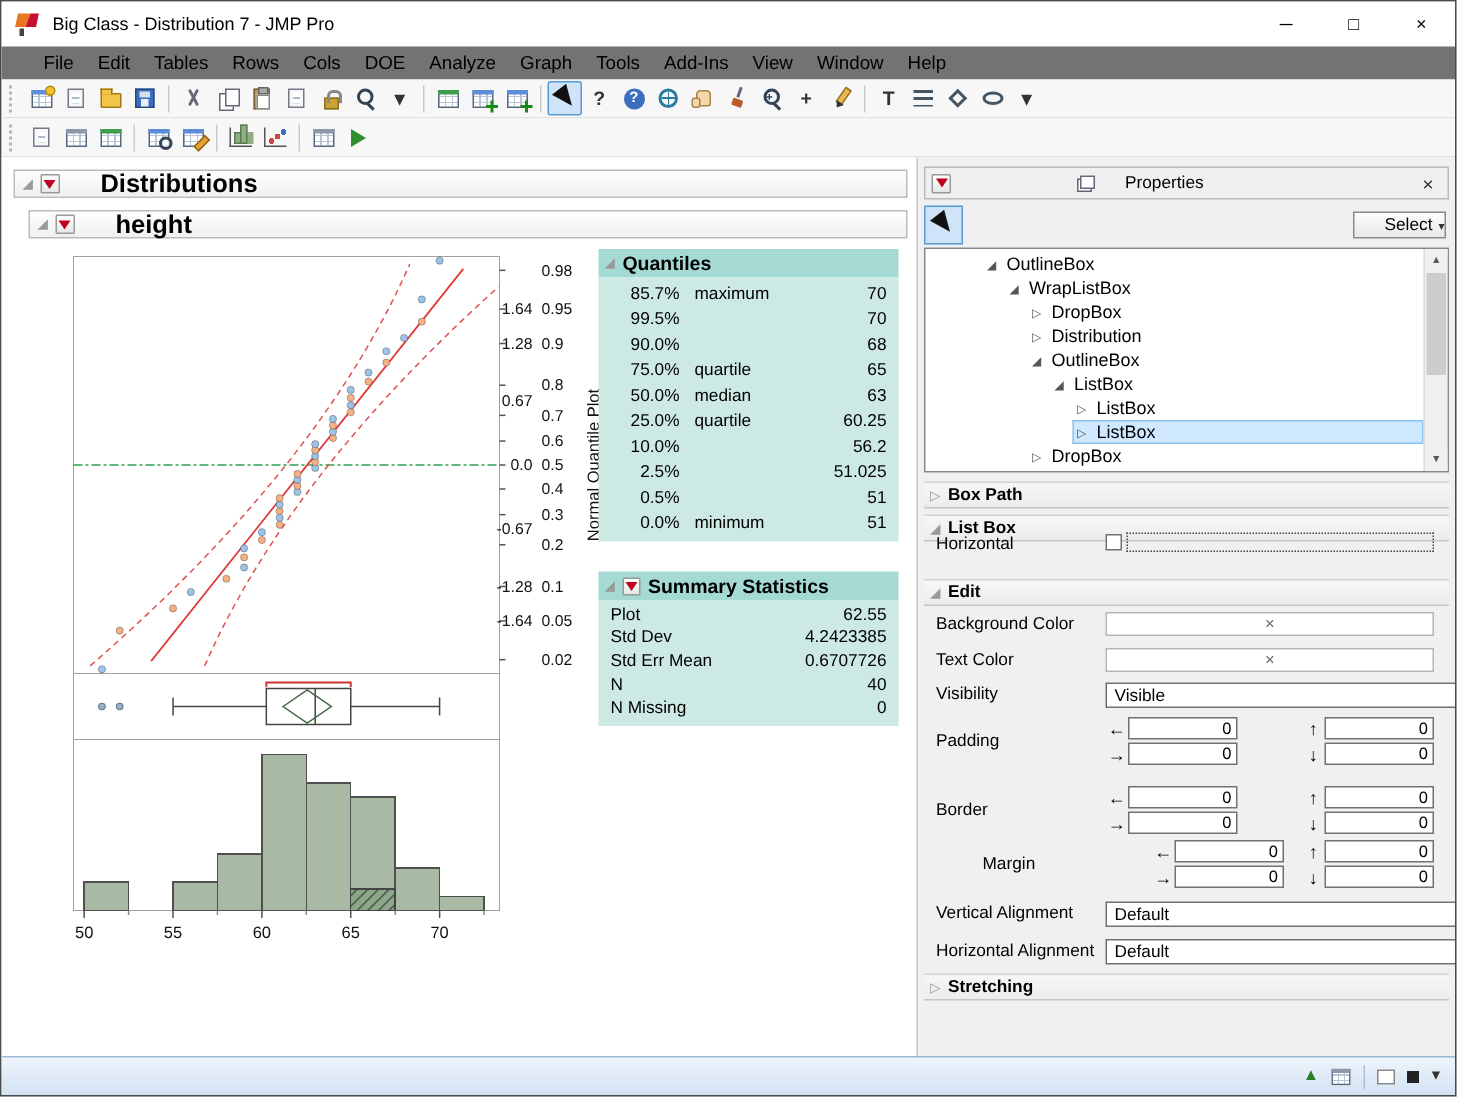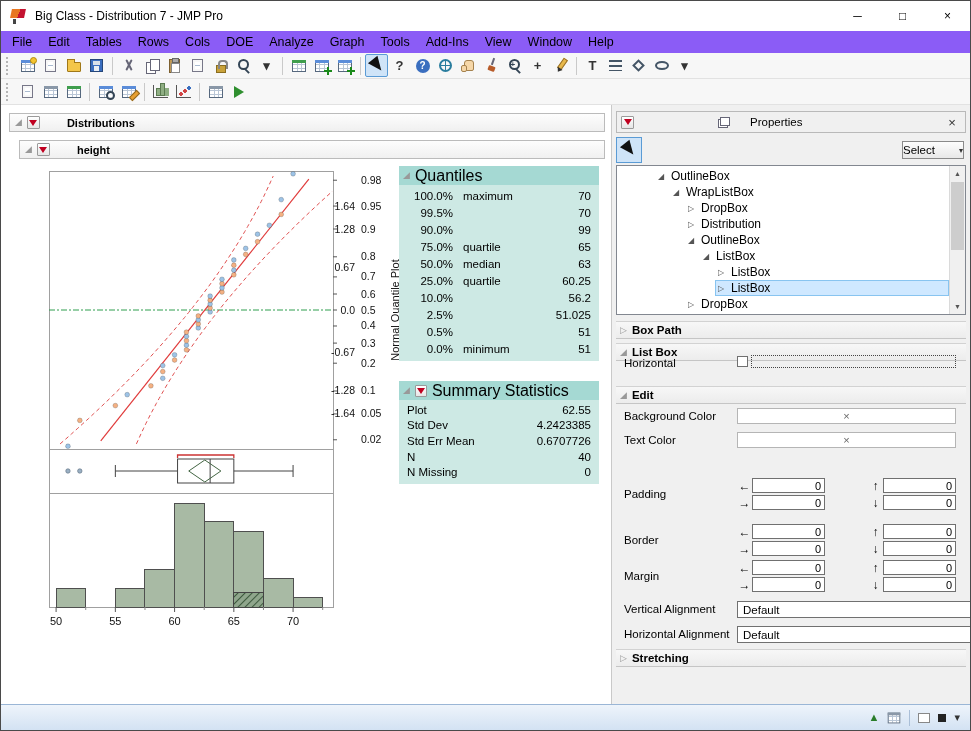--- a/index.html
+++ b/index.html
@@ -9,21 +9,21 @@
 
   
   .titlebar{position:absolute;top:0;left:0;right:0;height:30px;background:#fff;display:flex;align-items:center;}
   .appicon{width:18px;height:16px;margin:0 7px 0 9px;position:relative;}
   .appicon .f1{position:absolute;left:1px;top:1px;width:14px;height:9px;background:linear-gradient(100deg,#e87722 55%,#c41230 55%);transform:skewX(-12deg);}
   .appicon .f2{position:absolute;left:3px;top:11px;width:3px;height:5px;background:#444;}
   .wtitle{font-size:12px;flex:1;}
   .wbtn{width:45px;height:30px;display:flex;align-items:center;justify-content:center;font-size:12px;}
 
   
-  .menubar{position:absolute;top:30px;left:0;right:0;height:22px;background:#8b5cf6;display:flex;align-items:center;padding-left:3px;}
+  .menubar{position:absolute;top:30px;left:0;right:0;height:22px;background:#737373;display:flex;align-items:center;padding-left:20px;}
   .menuitem{font-size:12.5px;padding:2px 8px;cursor:default;}
 
   
   .toolbar{position:absolute;left:0;right:0;background:#f7f7f7;border-bottom:1px solid #e2e2e2;display:flex;align-items:center;padding-left:2px;}
   .tb1{top:52px;height:26px;}
   .tb2{top:78px;height:26px;}
   .grip{width:5px;height:18px;border-left:2px dotted #b5b5b5;margin:0 5px 0 3px;}
   .tsep{width:1px;height:18px;background:#c9c9c9;margin:0 4px;}
   .tbi{width:23px;height:23px;display:flex;align-items:center;justify-content:center;border:1px solid transparent;border-radius:2px;position:relative;}
   .tbi.active{border-color:#5a9bd5;background:#cfe4f8;}
@@ -91,52 +91,52 @@
   .k-scatter{width:15px;height:13px;border-bottom:1px solid #555;border-left:1px solid #555;background:
     radial-gradient(circle 2px at 4px 9px,#d04545 98%,transparent),
     radial-gradient(circle 2px at 8px 6px,#d04545 98%,transparent),
     radial-gradient(circle 2px at 12px 3px,#3a6ebf 98%,transparent);}
 
   
   .main{position:absolute;top:104px;left:0;right:0;height:601px;background:#fff;}
   .report{position:absolute;top:0;left:0;width:612px;height:601px;background:#fff;overflow:hidden;}
 
   .obar{position:absolute;height:19px;background:linear-gradient(#fdfdfd,#f0f0f0);border:1px solid #bbb;display:flex;align-items:center;gap:5px;padding:0 5px;}
-  .otitle{font-weight:bold;font-size:11px;padding-left:22px;}
+  .otitle{font-weight:bold;font-size:17px;padding-left:22px;}
   .ocaret{color:#999;font-size:9px;line-height:1;}
   .rtb{width:13px;height:13px;border:1px solid #9a9a9a;background:linear-gradient(#fff,#e6e6e6);display:flex;align-items:center;justify-content:center;border-radius:1px;}
   .rtb .tri{width:0;height:0;border-left:4px solid transparent;border-right:4px solid transparent;border-top:6px solid #c00020;}
 
   .graphs{position:absolute;left:40px;top:62px;}
   svg text{font-family:"Liberation Sans",sans-serif;}
 
   .tealpanel{position:absolute;left:398px;width:200px;}
   .thead{height:19px;display:flex;align-items:center;gap:5px;padding:0 4px;background:#a5d9d3;}
-  .ttitle{font-weight:normal;font-size:16px;}
+  .ttitle{font-weight:bold;font-size:13px;}
   .tbody{background:#cde9e4;padding:2px 8px 4px 8px;font-size:11.5px;}
   .qrow{display:flex;height:17px;align-items:center;}
   .q-pct{width:46px;text-align:right;}
   .q-lab{width:64px;padding-left:10px;}
   .q-val{flex:1;text-align:right;}
   .srow{display:flex;height:15.6px;align-items:center;}
   .s-lab{flex:1;}
   .s-val{text-align:right;}
 
   
   .props{position:absolute;top:0;right:0;width:359px;height:601px;background:#f0f0f0;border-left:1px solid #c9c9c9;font-size:11.5px;}
   .phead{position:absolute;top:6px;left:4px;right:4px;height:22px;background:#f0f0f0;border:1px solid #b9b9b9;display:flex;align-items:center;padding:0 4px;}
   .phead .ptitle{flex:0;white-space:nowrap;margin-left:20px;}
   .phead .spacer{flex:1;}
   .pwinicon{width:12px;height:11px;position:relative;margin-left:84px;}
   .pwinicon::before,.pwinicon::after{content:'';position:absolute;width:8px;height:7px;background:#fff;border:1px solid #667;}
   .pwinicon::before{left:0;bottom:0;}
   .pwinicon::after{right:0;top:0;}
   .pclose{width:18px;height:18px;display:flex;align-items:center;justify-content:center;font-size:13px;color:#333;}
   .cursorbtn{position:absolute;top:32px;left:4px;width:26px;height:26px;background:#cfe4f8;border:1px solid #5a9bd5;display:flex;align-items:center;justify-content:center;}
-  .selectbtn{position:absolute;top:36px;right:6px;width:62px;height:18px;background:linear-gradient(#fdfdfd,#e8e8e8);border:1px solid #8a8a8a;display:flex;align-items:center;justify-content:space-between;gap:4px;font-size:11.5px;}
+  .selectbtn{position:absolute;top:36px;right:6px;width:62px;height:18px;background:linear-gradient(#fdfdfd,#e8e8e8);border:1px solid #8a8a8a;display:flex;align-items:center;justify-content:flex-end;gap:4px;font-size:11.5px;}
   .selectbtn .dd{font-size:8px;color:#333;}
 
   .treebox{position:absolute;top:60px;left:4px;right:4px;height:150px;background:#fff;border:1px solid #828790;overflow:hidden;}
   .treecontent{position:absolute;top:2px;left:0;right:16px;}
   .trow{height:16px;display:flex;}
   .tinner{display:flex;align-items:center;gap:4px;flex:1;border:1px solid transparent;padding:0 2px;}
   .tinner.sel{background:#cfe8ff;border-color:#88c4f0;}
   .texp{font-size:8px;color:#555;width:9px;}
   .tlab{font-size:12px;}
   .tscroll{position:absolute;top:0;right:0;bottom:0;width:16px;background:#f0f0f0;border-left:1px solid #dadada;}
@@ -472,33 +472,33 @@
           </svg>
       </div>
 
       <div class="tealpanel" style="top:61px;">
         <div class="thead">
           <span class="ocaret">◢</span>
           <span class="ttitle">Quantiles</span>
         </div>
         <div class="tbody" id="quantiles-rows">
             <div class="qrow">
-              <span class="q-pct">100.0%</span>
+              <span class="q-pct">85.7%</span>
               <span class="q-lab">maximum</span>
               <span class="q-val">70</span>
             </div>
             <div class="qrow">
               <span class="q-pct">99.5%</span>
               <span class="q-lab"></span>
               <span class="q-val">70</span>
             </div>
             <div class="qrow">
               <span class="q-pct">90.0%</span>
               <span class="q-lab"></span>
-              <span class="q-val">99</span>
+              <span class="q-val">68</span>
             </div>
             <div class="qrow">
               <span class="q-pct">75.0%</span>
               <span class="q-lab">quartile</span>
               <span class="q-val">65</span>
             </div>
             <div class="qrow">
               <span class="q-pct">50.0%</span>
               <span class="q-lab">median</span>
               <span class="q-val">63</span>
@@ -675,20 +675,27 @@
       <div class="prow" style="top:303px;text-decoration:underline;">
         <span class="plabel">Background Color</span>
         <div class="ctl colorfield">×</div>
       </div>
 
       <div class="prow" style="top:327px;">
         <span class="plabel">Text Color</span>
         <div class="ctl colorfield">×</div>
       </div>
 
+      <div class="prow" style="top:350px;">
+        <span class="plabel">Visibility</span>
+        <div class="ctl combo">
+          <span>Visible</span>
+
+        </div>
+      </div>
 
       <div class="prow" style="top:373px;height:36px;">
         <span class="plabel" style="top:10px;">Padding</span>
         <div class="ctl spacing-grid">
             <div class="sp-row">
               <span class="sp-arrow">←</span>
               <div class="sp-field">0</div>
               <span class="sp-gap"></span>
               <span class="sp-arrow">↑</span>
               <div class="sp-field">0</div>
@@ -716,21 +723,21 @@
             <div class="sp-row">
               <span class="sp-arrow">→</span>
               <div class="sp-field">0</div>
               <span class="sp-gap"></span>
               <span class="sp-arrow">↓</span>
               <div class="sp-field">0</div>
             </div>
           </div>
       </div>
 
-      <div class="prow" style="top:455px;height:36px;">
+      <div class="prow" style="top:455px;height:36px;margin-left:31px;">
         <span class="plabel" style="top:10px;">Margin</span>
         <div class="ctl spacing-grid">
             <div class="sp-row">
               <span class="sp-arrow">←</span>
               <div class="sp-field">0</div>
               <span class="sp-gap"></span>
               <span class="sp-arrow">↑</span>
               <div class="sp-field">0</div>
             </div>
             <div class="sp-row">

